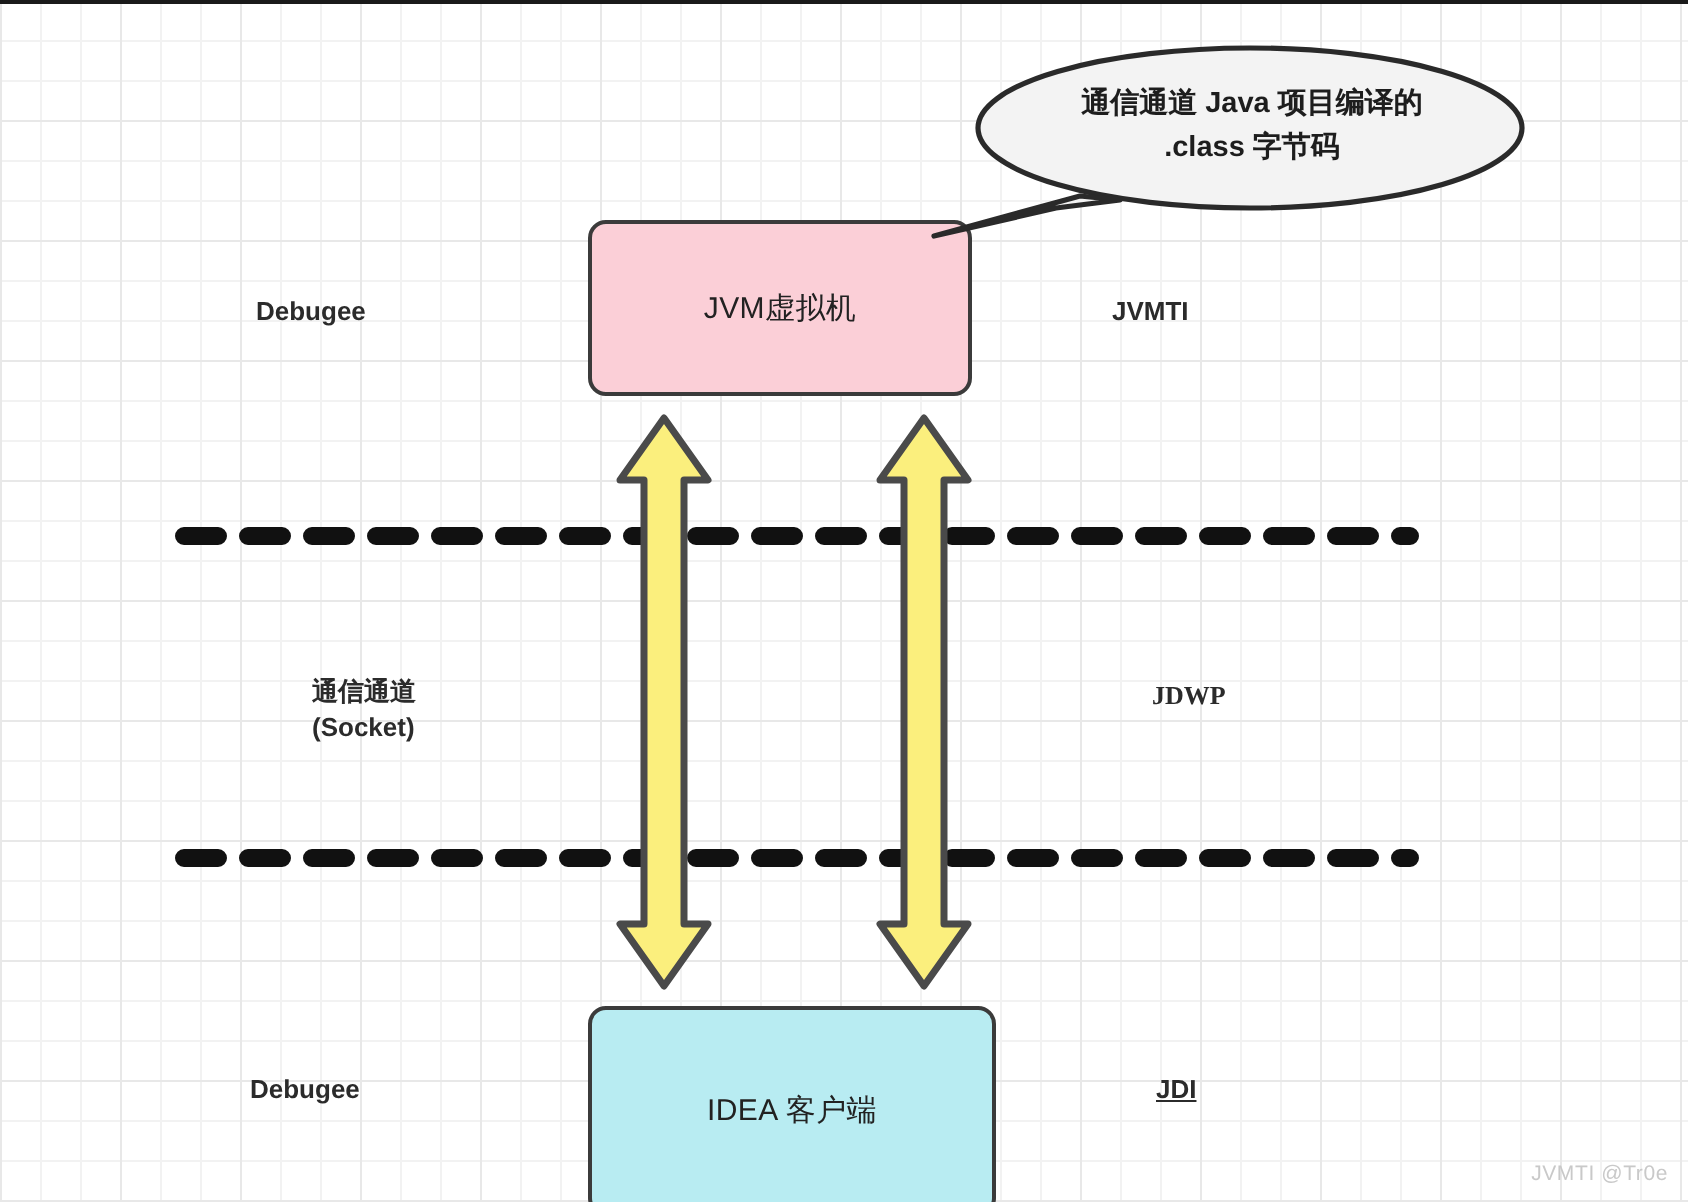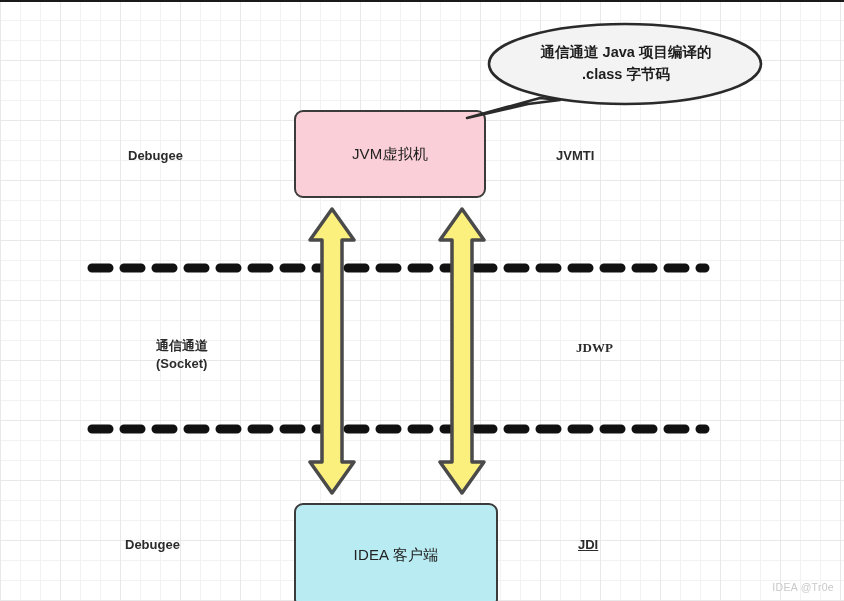--- a/index.html
+++ b/index.html
@@ -126,15 +126,15 @@
 
   <div class="side-label" id="label-debugee">Debugee</div>
   <div class="side-label" id="label-channel">通信通道
 (Socket)</div>
   <div class="side-label" id="label-debugger">Debugee</div>
 
   <div class="side-label" id="label-jvmti">JVMTI</div>
   <div class="side-label" id="label-jdwp">JDWP</div>
   <div class="side-label" id="label-jdi">JDI</div>
 
-  <div id="watermark">IDEA @Tr0e</div>
+  <div id="watermark">JVMTI @Tr0e</div>
 
 </div>
 
 </body></html>

